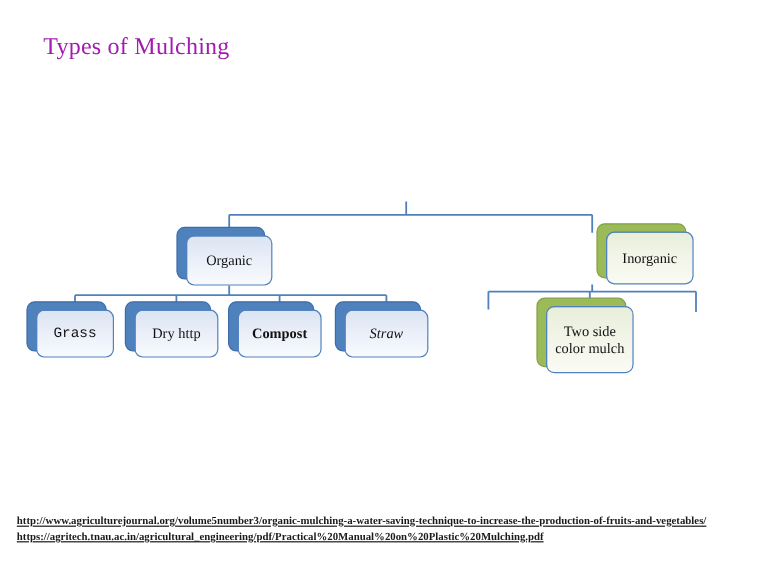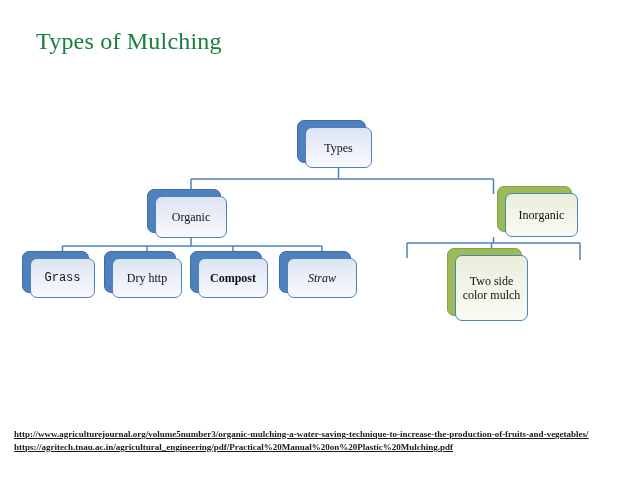--- a/index.html
+++ b/index.html
@@ -8,22 +8,22 @@
     width: 638px;
     height: 478px;
     background: #ffffff;
     overflow: hidden;
     font-family: "Liberation Serif", "DejaVu Serif", serif;
   }
   .slide-title {
     position: absolute;
     left: 36px;
     top: 28px;
-    font-size: 24px;
-    color: #15803d;
+    font-size: 20px;
+    color: #a21caf;
     letter-spacing: 0.2px;
     white-space: nowrap;
   }
   .connectors {
     position: absolute;
     left: 0; top: 0;
     z-index: 1;
     pointer-events: none;
   }
   .node {
@@ -99,26 +99,20 @@
     <g fill="none" stroke="#4f81bd" stroke-width="1.5">
 
       <path d="M338.5 168 V179 M191 179 H493.5 M191 179 V197 M493.5 179 V194"></path>
 
       <path d="M191 238 V246 M62.5 246 H322 M62.5 246 V259 M147 246 V259 M233 246 V259 M322 246 V259"></path>
 
       <path d="M493.5 237 V243 M407 243 H580 M407 243 V258 M491.5 243 V256 M580 243 V260"></path>
     </g>
   </svg>
 
-  <div class="node blue" style="left:305px; top:127px; width:67px; height:41px;">
-    <div class="backdrop"></div>
-    <div class="card">
-      <span class="label">Types</span>
-    </div>
-  </div>
 
   <div class="node blue" style="left:155px; top:196px; width:72px; height:42px;">
     <div class="backdrop"></div>
     <div class="card">
       <span class="label">Organic</span>
     </div>
   </div>
 
   <div class="node green" style="left:457px; top:193px; width:73px; height:44px;margin-left:48px;">
     <div class="backdrop"></div>
@@ -149,21 +143,21 @@
   </div>
 
   <div class="node blue" style="left:287px; top:258px; width:70px; height:40px;font-style:italic;">
     <div class="backdrop"></div>
     <div class="card">
       <span class="label">Straw</span>
     </div>
   </div>
 
 
-  <div class="node green" style="left:455px; top:255px; width:73px; height:66px;">
+  <div class="node green" style="left:455px; top:255px; width:73px; height:56px;">
     <div class="backdrop"></div>
     <div class="card">
       <span class="label">Two side color mulch</span>
     </div>
   </div>
 
 
   <div class="footer-links">
     <a href="#">http://www.agriculturejournal.org/volume5number3/organic-mulching-a-water-saving-technique-to-increase-the-production-of-fruits-and-vegetables/</a>
     <a href="#">https://agritech.tnau.ac.in/agricultural_engineering/pdf/Practical%20Manual%20on%20Plastic%20Mulching.pdf</a>

